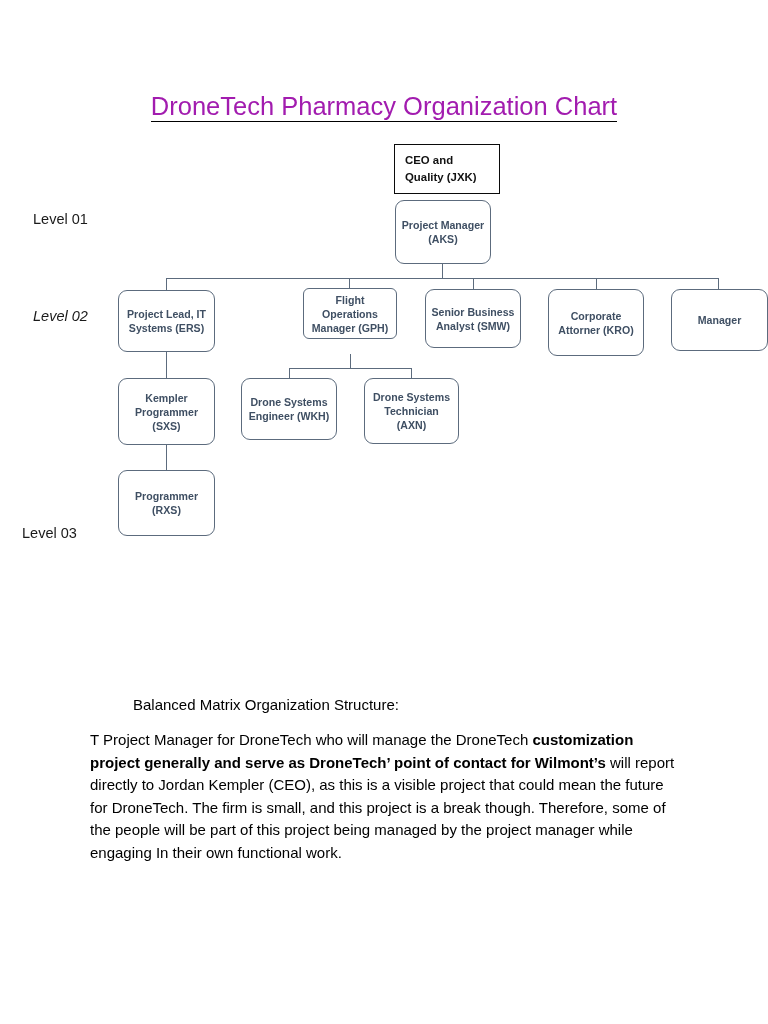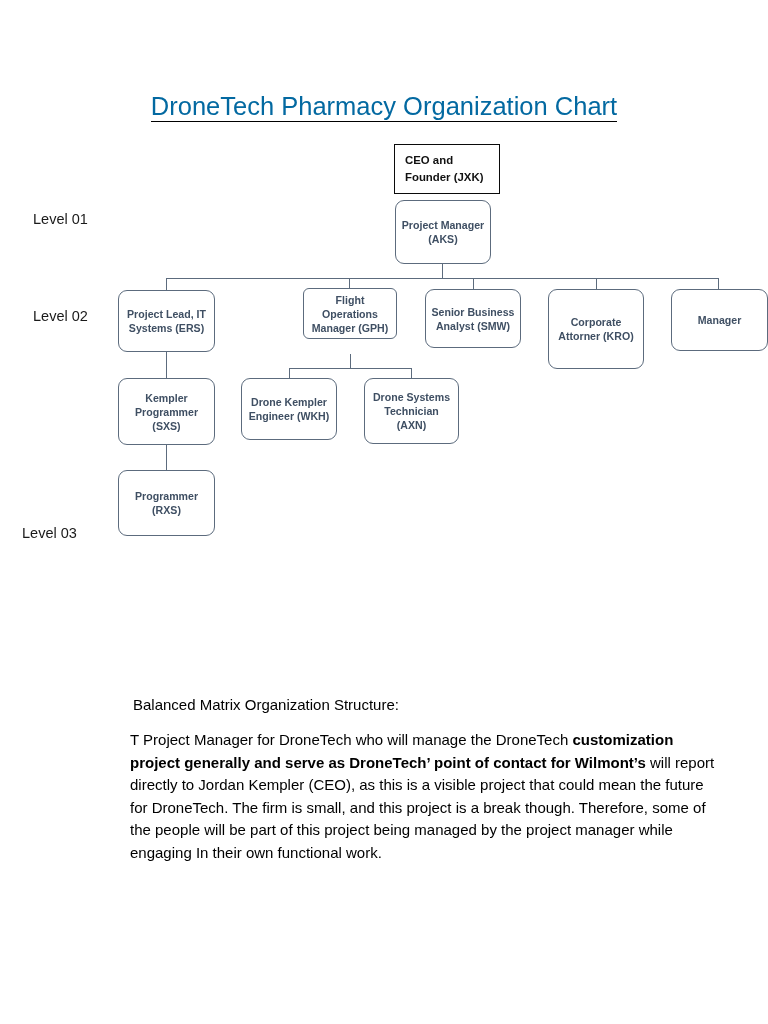--- a/index.html
+++ b/index.html
@@ -22,21 +22,21 @@
   }
 
   
   .doc-title {
     position: absolute;
     left: 0;
     top: 92px;
     width: 768px;
     text-align: center;
     font-size: 25.5px;
-    color: #0369a1;
+    color: #a21caf;
     letter-spacing: 0px;
   }
   .doc-title span {
     border-bottom: 1.5px solid #000;
     padding-bottom: 1px;
   }
 
   
   .level-label {
     position: absolute;
@@ -80,41 +80,41 @@
 
   
   .line {
     position: absolute;
     background: #5c6b7d;
     z-index: 1;
   }
   .line.v { width: 1.2px; }
   .line.h { height: 1.2px; }
   .body-head { position: absolute; left: 90px; top: 696px; font-size: 15px; color:#000;margin-left:43px; }
-  .body-para { position: absolute; left: 90px; top: 729px; width: 585px; font-size: 15px; line-height: 22.6px; color:#000; text-align: left; margin-left: 40px; }
+  .body-para { position: absolute; left: 90px; top: 729px; width: 585px; font-size: 15px; line-height: 22.6px; color:#000; text-align: left; }
   .body-para b { font-weight: 700; }
 </style>
 </head>
 <body>
 
 <div id="page">
 
   <div class="doc-title">
     <span>DroneTech Pharmacy Organization Chart</span>
   </div>
 
   <div class="level-label" style="left:33px; top:211px;">Level 01</div>
-  <div class="level-label" style="left:33px; top:308px;">Level 02</div>
+  <div class="level-label" style="left:33px; top:308px;font-style:italic;">Level 02</div>
   <div class="level-label" style="left:22px; top:525px;text-align:right;">Level 03</div>
 
   <div class="node ceo" style="left:394px; top:144px; width:106px; height:50px;">
     <div>
       <div>CEO and</div>
       <div>
-        <span>Founder</span><span class="light"> (JXK)</span>
+        <span>Quality</span><span class="light"> (JXK)</span>
       </div>
     </div>
   </div>
 
   <div class="node" style="left:395px; top:200px; width:96px; height:64px;">Project Manager (AKS)</div>
 
   <div class="line v" style="left:442px; top:264px; height:15px;"></div>
 
   <div class="line h" style="left:166px; top:278px; width:552px;"></div>
 
@@ -123,34 +123,34 @@
   <div class="line v" style="left:473px; top:278px; height:12px;"></div>
   <div class="line v" style="left:596px; top:278px; height:12px;"></div>
   <div class="line v" style="left:718px; top:278px; height:12px;"></div>
 
   <div class="node" style="left:118px; top:290px; width:97px; height:62px;">Project Lead, IT Systems (ERS)</div>
 
   <div class="node" style="left:303px; top:288px; width:94px; height:51px;border-radius:6px;">Flight Operations Manager (GPH)</div>
 
   <div class="node" style="left:425px; top:289px; width:96px; height:59px;">Senior Business Analyst (SMW)</div>
 
-  <div class="node" style="left:548px; top:289px; width:96px; height:80px;">Corporate Attorner (KRO)</div>
+  <div class="node" style="left:548px; top:289px; width:96px; height:67px;">Corporate Attorner (KRO)</div>
 
   <div class="node" style="left:671px; top:289px; width:97px; height:62px;">Manager</div>
 
   <div class="line v" style="left:166px; top:352px; height:26px;"></div>
 
   <div class="line v" style="left:350px; top:354px; height:15px;"></div>
   <div class="line h" style="left:289px; top:368px; width:123px;"></div>
   <div class="line v" style="left:289px; top:368px; height:10px;"></div>
   <div class="line v" style="left:411px; top:368px; height:10px;"></div>
 
   <div class="node" style="left:118px; top:378px; width:97px; height:67px;">Kempler Programmer (SXS)</div>
 
-  <div class="node" style="left:241px; top:378px; width:96px; height:62px;">Drone Kempler Engineer (WKH)</div>
+  <div class="node" style="left:241px; top:378px; width:96px; height:62px;">Drone Systems Engineer (WKH)</div>
 
   <div class="node" style="left:364px; top:378px; width:95px; height:66px;">Drone Systems Technician (AXN)</div>
 
   <div class="line v" style="left:166px; top:445px; height:26px;"></div>
 
   <div class="node" style="left:118px; top:470px; width:97px; height:66px;">Programmer (RXS)</div>
 
   <div class="body-head">Balanced Matrix Organization Structure:</div>
 
   <div class="body-para">

